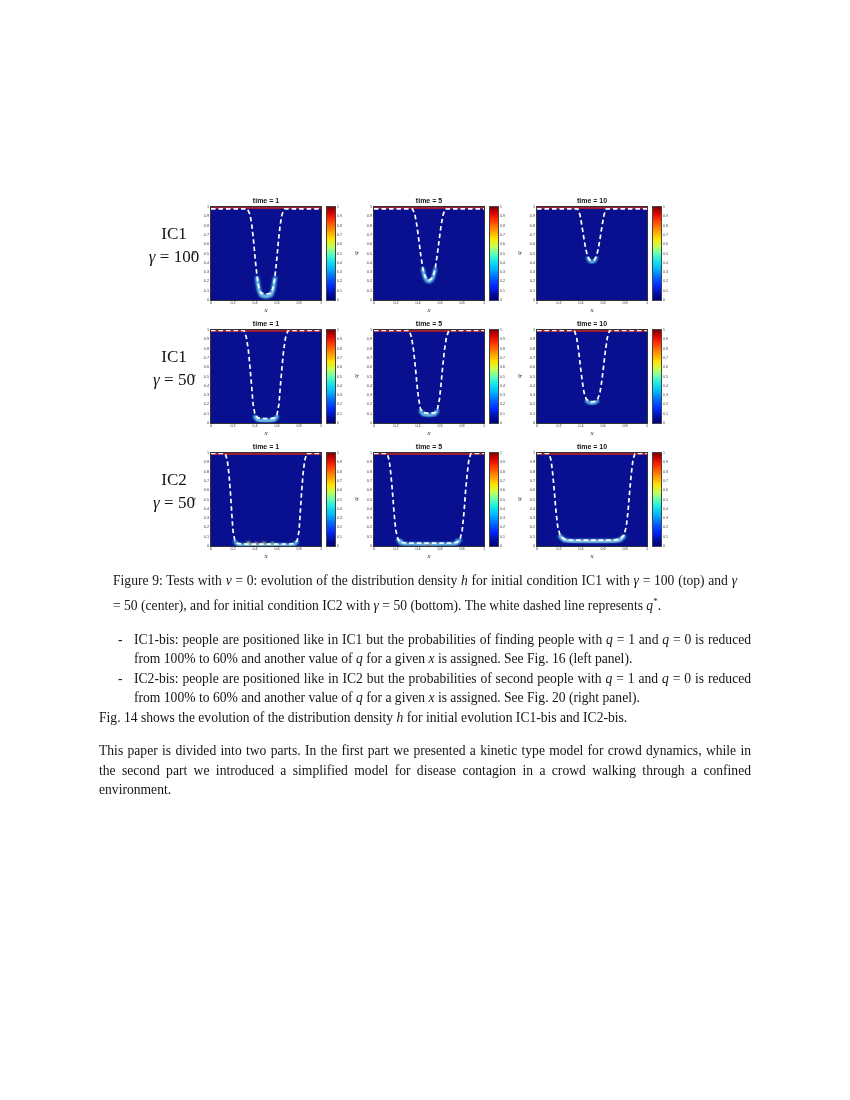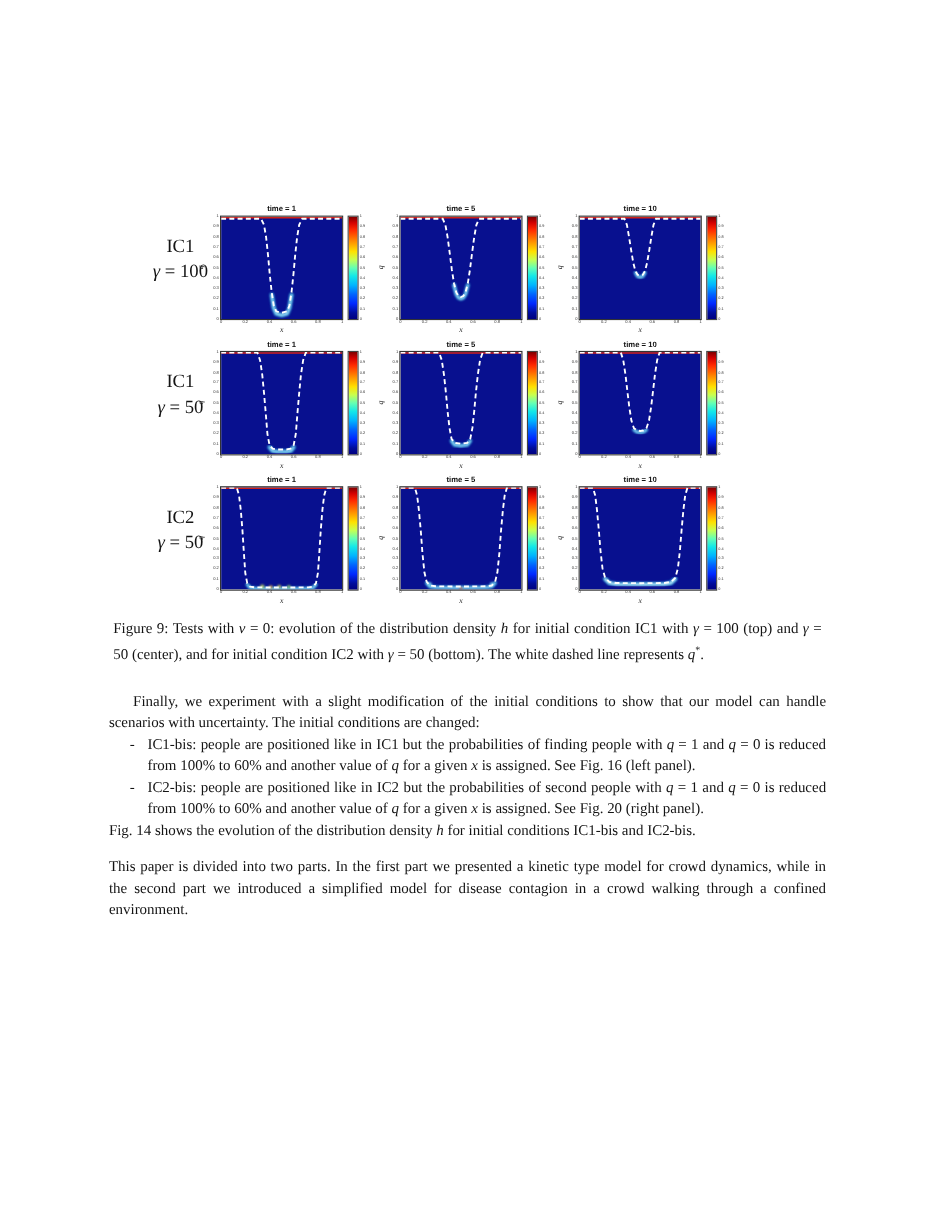--- a/index.html
+++ b/index.html
@@ -47,21 +47,21 @@
   .heading .num{margin-right:18px;}
   .concl{margin-top:14px;}
   .page-num{position:absolute;top:950px;left:99px;width:652px;text-align:center;font-size:13px;}
 </style>
 </head>
 <body>
 
 <div class="page">
   <div class="content">
 
-    <figure class="figure" style="margin:4px">
+    <figure class="figure" style="margin:14px">
       <div id="figure-grid">
           <div class="fig-row">
             <div class="row-label">
               <div class="row-label-line"><span>IC1</span></div>
               <div class="row-label-line"><span class="it">γ</span><span> = 100</span></div>
             </div>
             <div class="panel">
               <div class="panel-title">time = 1</div>
               <div class="plot">
                 <svg width="110" height="93" viewBox="0 0 110 93">
@@ -537,31 +537,30 @@
               <div class="cbtick" style="top: 73.1px;">0.3</div>
               <div class="cbtick" style="top: 82.4px;">0.2</div>
               <div class="cbtick" style="top: 91.7px;">0.1</div>
               <div class="cbtick" style="top: 101px;">0</div>
             </div>
           </div>
         </div>
       <figcaption class="caption"><span>Figure 9: Tests with </span><span class="it">v</span><span> = 0: evolution of the distribution density </span><span class="it">h</span><span> for initial condition IC1 with </span><span class="it">γ</span><span> = 100 (top) and </span><span class="it">γ</span><span> = 50 (center), and for initial condition IC2 with </span><span class="it">γ</span><span> = 50 (bottom). The white dashed line represents </span><span class="it">q</span><sup>*</sup><span>.</span></figcaption>
     </figure>
 
-    <p class="body-para para-first"><span>Finally, we experiment with a slight modification of the initial conditions to show that our model can handle scenarios with uncertainty. The initial conditions are changed:</span></p>
 
     <div class="body-para list-item">
       <span class="marker">-</span>
       <span><span>IC1-bis: people are positioned like in IC1 but the probabilities of finding people with </span><span class="it">q</span><span> = 1 and </span><span class="it">q</span><span> = 0 is reduced from 100% to 60% and another value of </span><span class="it">q</span><span> for a given </span><span class="it">x</span><span> is assigned. See Fig. 16 (left panel).</span></span>
     </div>
 
     <div class="body-para list-item">
       <span class="marker">-</span>
       <span><span>IC2-bis: people are positioned like in IC2 but the probabilities of second people with </span><span class="it">q</span><span> = 1 and </span><span class="it">q</span><span> = 0 is reduced from 100% to 60% and another value of </span><span class="it">q</span><span> for a given </span><span class="it">x</span><span> is assigned. See Fig. 20 (right panel).</span></span>
     </div>
 
-    <p class="body-para"><span>Fig. 14 shows the evolution of the distribution density </span><span class="it">h</span><span> for initial conditions IC1-bis and IC2-bis.</span></p>
+    <p class="body-para"><span>Fig. 14 shows the evolution of the distribution density </span><span class="it">h</span><span> for initial evolution IC1-bis and IC2-bis.</span></p>
 
 
     <p class="body-para concl"><span>This paper is divided into two parts. In the first part we presented a kinetic type model for crowd dynamics, while in the second part we introduced a simplified model for disease contagion in a crowd walking through a confined environment.</span></p>
 
   </div>
 </div>
 
 </body></html>

